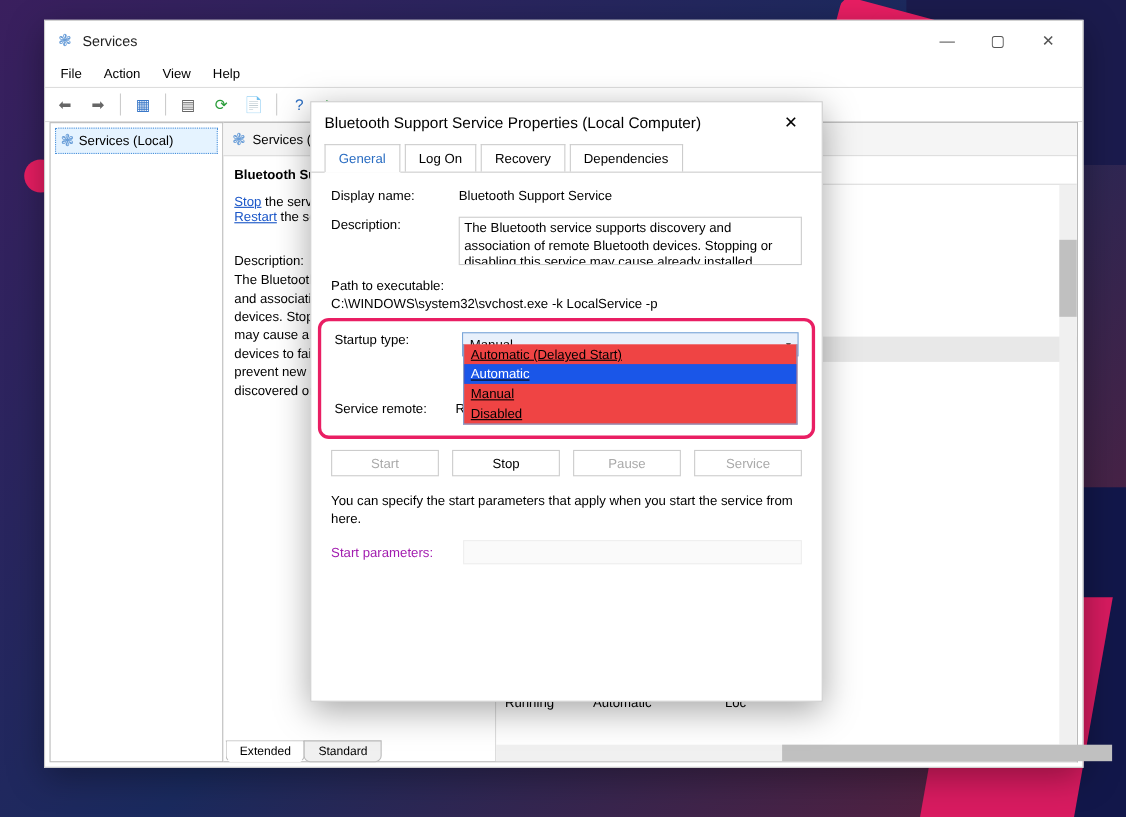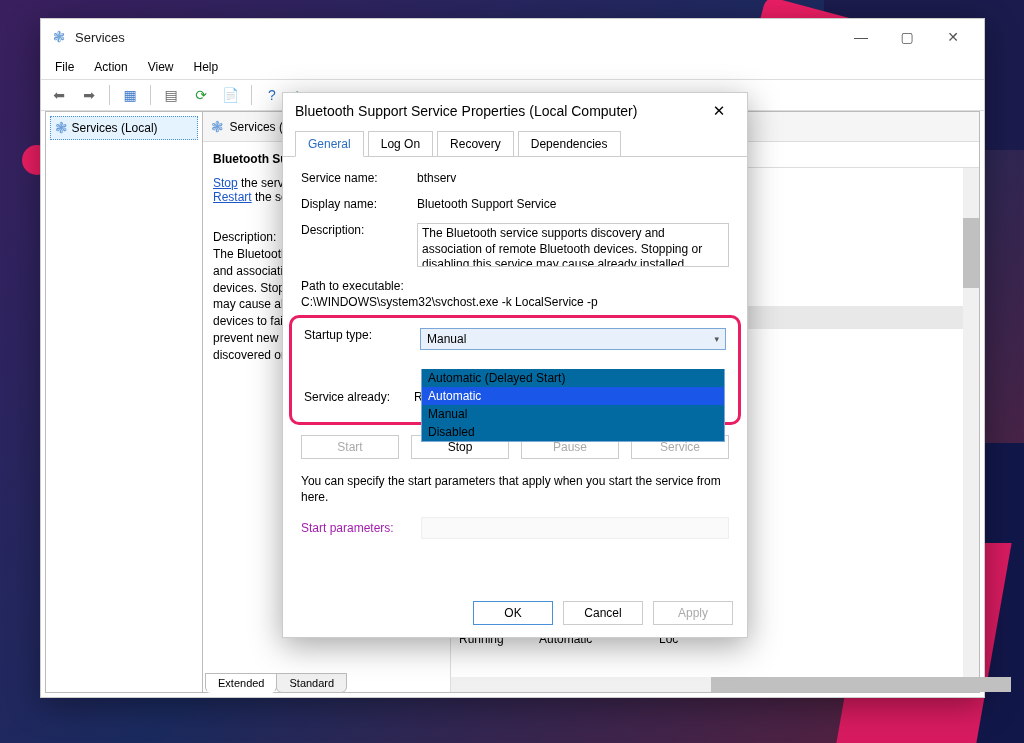--- a/index.html
+++ b/index.html
@@ -65,21 +65,21 @@
 .p-tab.active { background: #fff; border-bottom: 1px solid #fff; margin-bottom: -1px; color: #2a6dc2; }
 .prop-body { padding: 14px 18px 10px; font-size: 12px; position: relative; height: calc(100% - 110px); }
 .field-row { display: flex; align-items: flex-start; margin-bottom: 12px; gap: 6px; }
 .field-lbl { width: 110px; flex-shrink: 0; }
 .field-val { flex: 1; }
 .desc-box { flex: 1; height: 44px; border: 1px solid #ccc; padding: 2px 4px; line-height: 1.3; overflow: hidden; }
 .path-row { margin-bottom: 2px; }
 .startup-box { border: 3px solid #e91e63; border-radius: 10px; padding: 10px 12px; margin: 0 -12px; }
 .combo { border: 1px solid #7aa6d8; background: #e8f0fb; height: 22px; display: flex; align-items: center; padding: 0 6px; position: relative; cursor: default; }
 .combo .chev { margin-left: auto; font-size: 9px; color: #555; }
-.dropdown { position: absolute; top: 40px; left: 0; right: 0; background: #0369a1; border: 1px solid #7aa6d8; border-top: none; z-index: 5; }
+.dropdown { position: absolute; top: 10px; left: 0; right: 0; background: #ef4444; border: 1px solid #7aa6d8; border-top: none; z-index: 5; text-decoration: underline; }
 .dd-opt { padding: 2px 6px; cursor: default; }
 .dd-opt.hilite { background: #1a56e8; color: #fff; }
 .status-row { display: flex; align-items: center; margin-top: 40px; margin-bottom: 8px; }
 .btn-row { display: flex; gap: 12px; margin-bottom: 14px; }
 .w-btn { flex: 1; height: 24px; font-size: 12px; border: 1px solid #ccc; background: #fff; cursor: default; display: flex; align-items: center; justify-content: center; }
 .w-btn.disabled { color: #aaa; }
 .param-row { display: flex; align-items: center; gap: 10px; margin-top: 12px; color: #a21caf; }
 .param-input { flex: 1; height: 22px; border: 1px solid #eee; background: #fafafa; }
 .prop-footer { position: absolute; bottom: 12px; right: 14px; display: flex; gap: 10px; }
 .footer-btn { width: 80px; height: 24px; border: 1px solid #ccc; background: #fff; font-size: 12px; display: flex; align-items: center; justify-content: center; cursor: default; }
@@ -288,24 +288,20 @@
     <div class="prop-close">✕</div>
   </div>
   <div class="prop-tabs">
     <div class="p-tab active">General</div>
     <div class="p-tab">Log On</div>
     <div class="p-tab">Recovery</div>
     <div class="p-tab">Dependencies</div>
   </div>
   <div class="prop-body">
     <div class="field-row">
-      <div class="field-lbl">Service name:</div>
-      <div class="field-val">bthserv</div>
-    </div>
-    <div class="field-row">
       <div class="field-lbl">Display name:</div>
       <div class="field-val">Bluetooth Support Service</div>
     </div>
     <div class="field-row">
       <div class="field-lbl">Description:</div>
       <div class="desc-box">The Bluetooth service supports discovery and association of remote Bluetooth devices.  Stopping or disabling this service may cause already installed</div>
     </div>
     <div class="path-row">Path to executable:</div>
     <div style="margin-bottom:6px; overflow:hidden; white-space:nowrap">C:\WINDOWS\system32\svchost.exe -k LocalService -p</div>
 
@@ -319,35 +315,30 @@
             <div class="dropdown">
               <div class="dd-opt">Automatic (Delayed Start)</div>
               <div class="dd-opt hilite">Automatic</div>
               <div class="dd-opt">Manual</div>
               <div class="dd-opt">Disabled</div>
             </div>
           </div>
         </div>
       </div>
       <div class="status-row">
-        <div class="field-lbl">Service already:</div>
+        <div class="field-lbl">Service remote:</div>
         <div>Running</div>
       </div>
     </div>
 
     <div class="btn-row" style="margin-top:10px">
       <div class="w-btn disabled">Start</div>
       <div class="w-btn">Stop</div>
       <div class="w-btn disabled">Pause</div>
       <div class="w-btn disabled">Service</div>
     </div>
     <div class="info-text">You can specify the start parameters that apply when you start the service from here.</div>
     <div class="param-row">
       <div class="field-lbl">Start parameters:</div>
       <div class="param-input"></div>
     </div>
   </div>
-  <div class="prop-footer">
-    <div class="footer-btn primary">OK</div>
-    <div class="footer-btn">Cancel</div>
-    <div class="footer-btn disabled">Apply</div>
-  </div>
 </div>
 
 </body></html>

